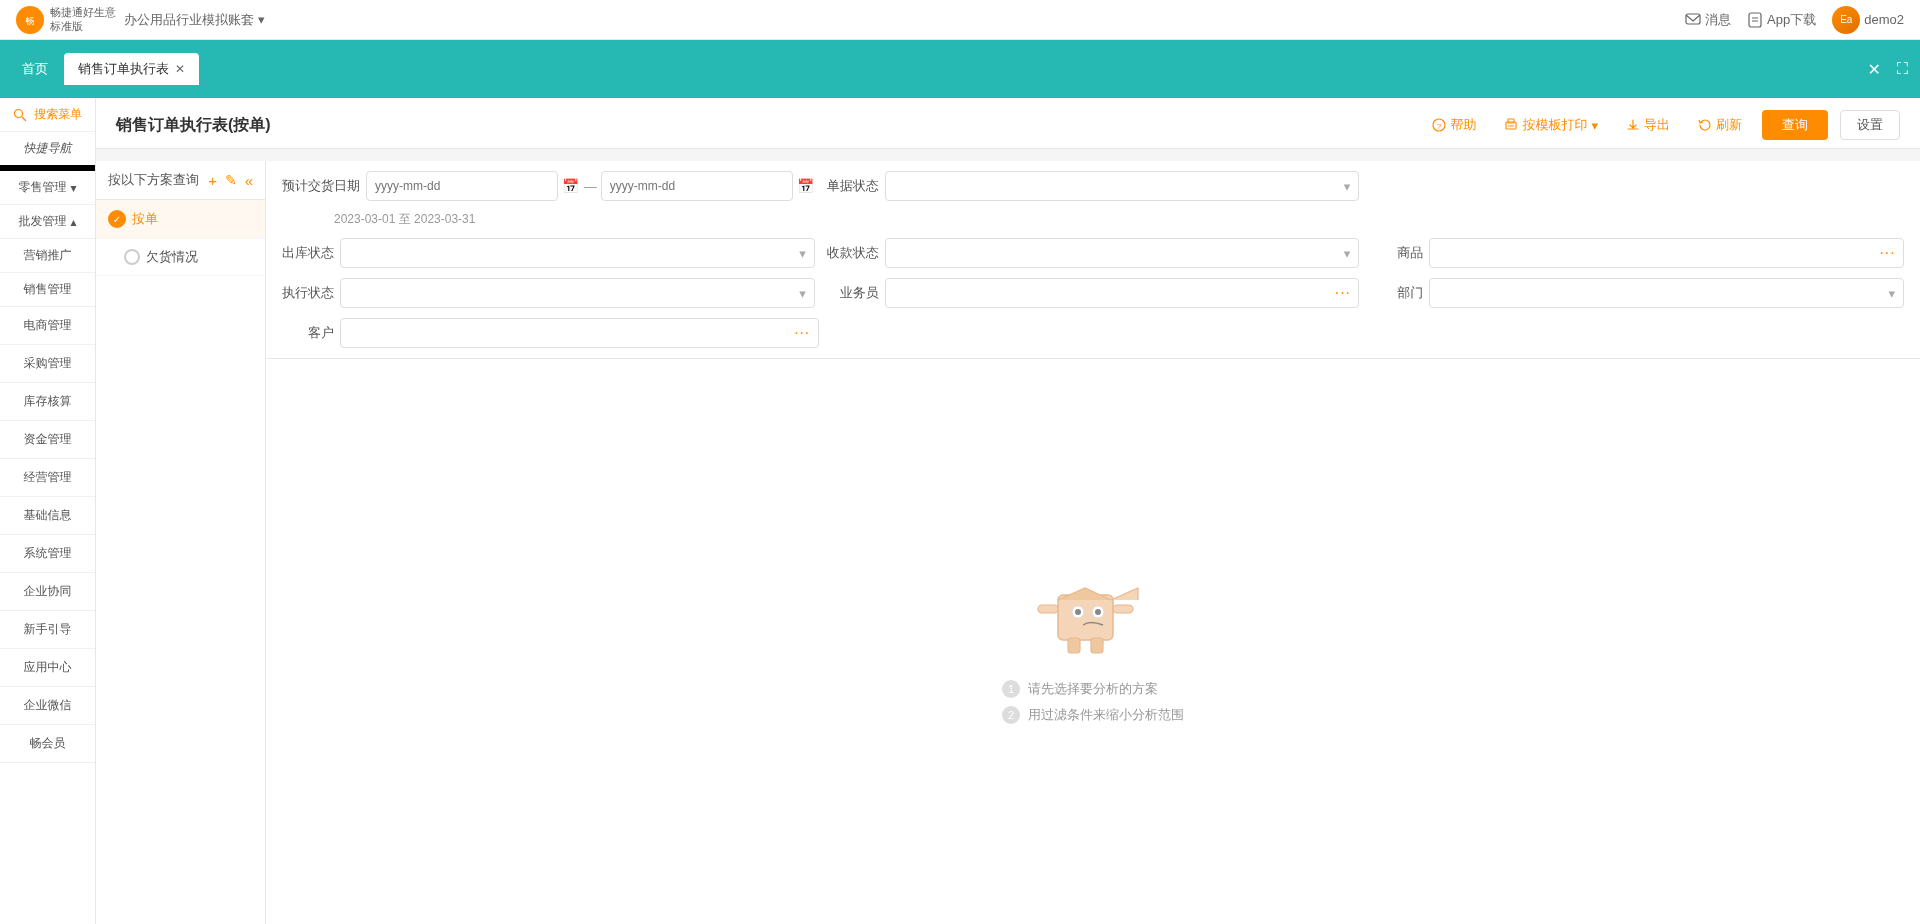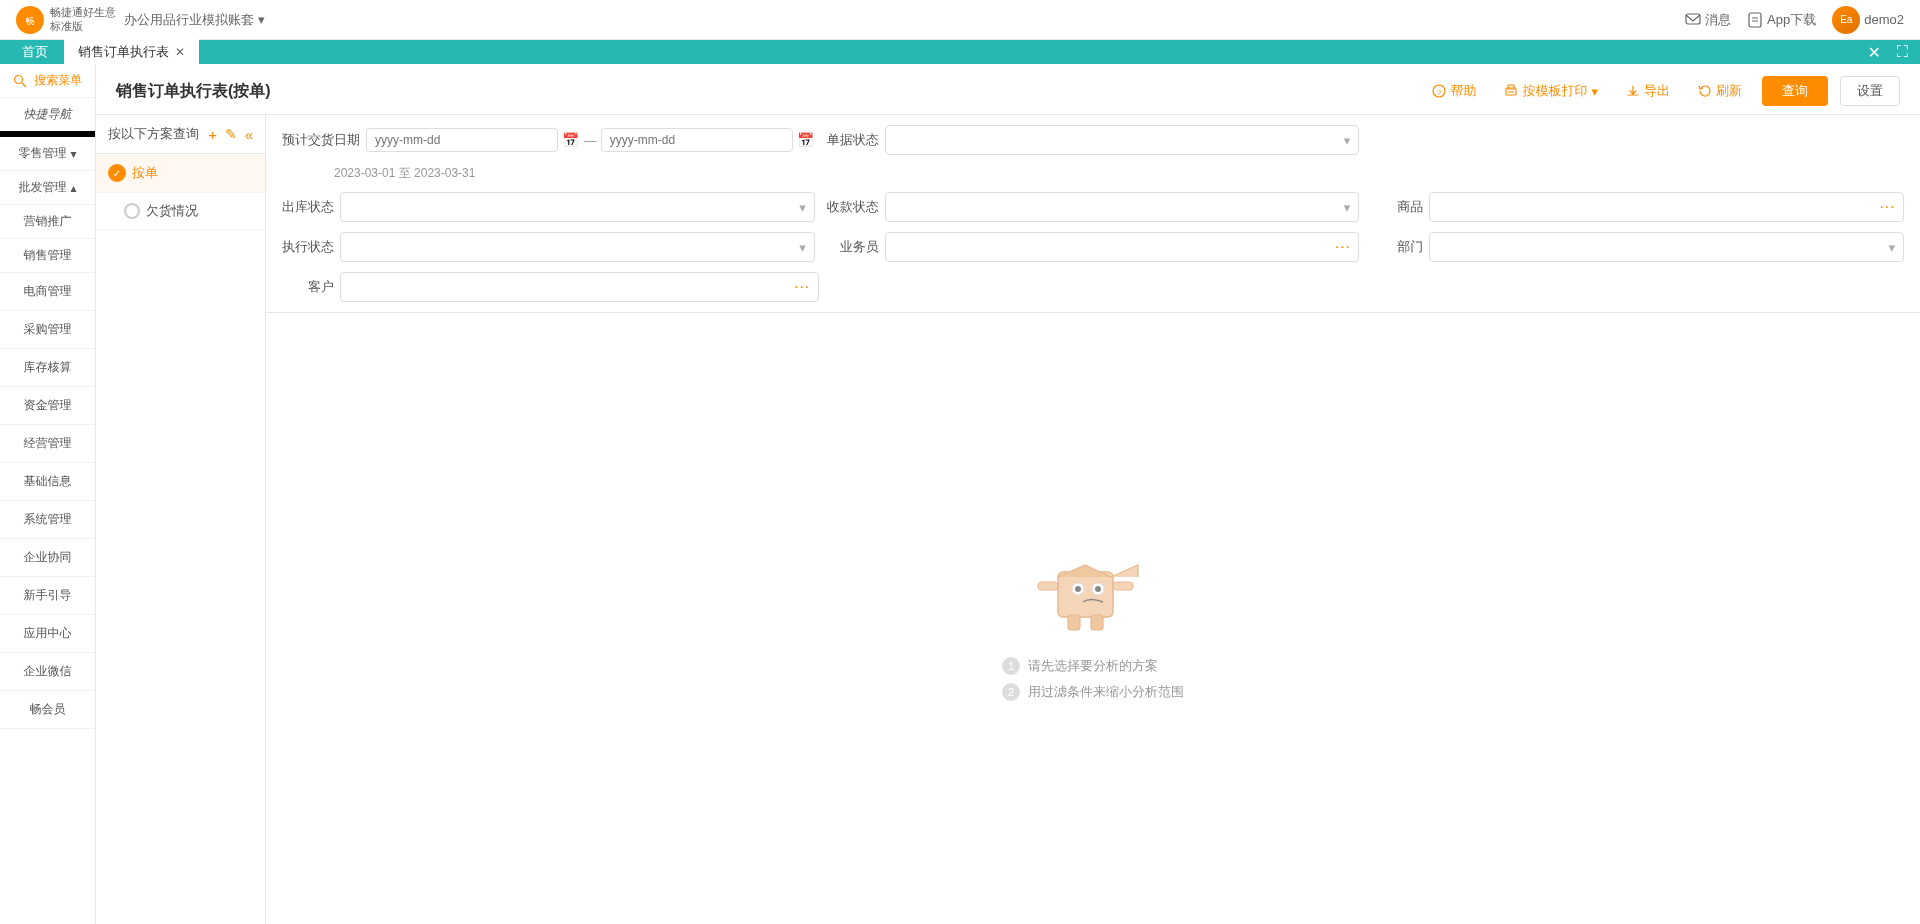--- a/index.html
+++ b/index.html
@@ -71,21 +71,21 @@
       display: flex;
       align-items: center;
       justify-content: center;
       color: white;
       font-size: 11px;
       overflow: hidden;
     }
 
     
     .tab-bar {
-      height: 24px;
+      height: 58px;
       background: #26b8b2;
       display: flex;
       align-items: center;
       padding: 0 8px;
       flex-shrink: 0;
       justify-content: space-between;
     }
     .tab-bar-left {
       display: flex;
       align-items: center;
@@ -194,20 +194,21 @@
       text-align: center;
     }
 
     
     .content-area {
       flex: 1;
       display: flex;
       flex-direction: column;
       overflow: hidden;
       background: #f5f5f5;
+      gap: 12px;
     }
 
     
     .page-header {
       background: white;
       padding: 12px 20px 8px;
       border-bottom: 1px solid #e8e8e8;
       display: flex;
       align-items: center;
       justify-content: space-between;
@@ -386,21 +387,21 @@
       justify-content: space-between;
     }
     .filter-date-range {
       flex: 1;
       display: flex;
       align-items: center;
       gap: 4px;
     }
     .filter-date-input {
       flex: 1;
-      height: 24px;
+      height: 30px;
       border: 1px solid #ddd;
       border-radius: 4px;
       padding: 0 8px;
       font-size: 12px;
       color: #bbb;
     }
     .filter-more-dots {
       color: #ff8c00;
       font-size: 16px;
       cursor: pointer;

